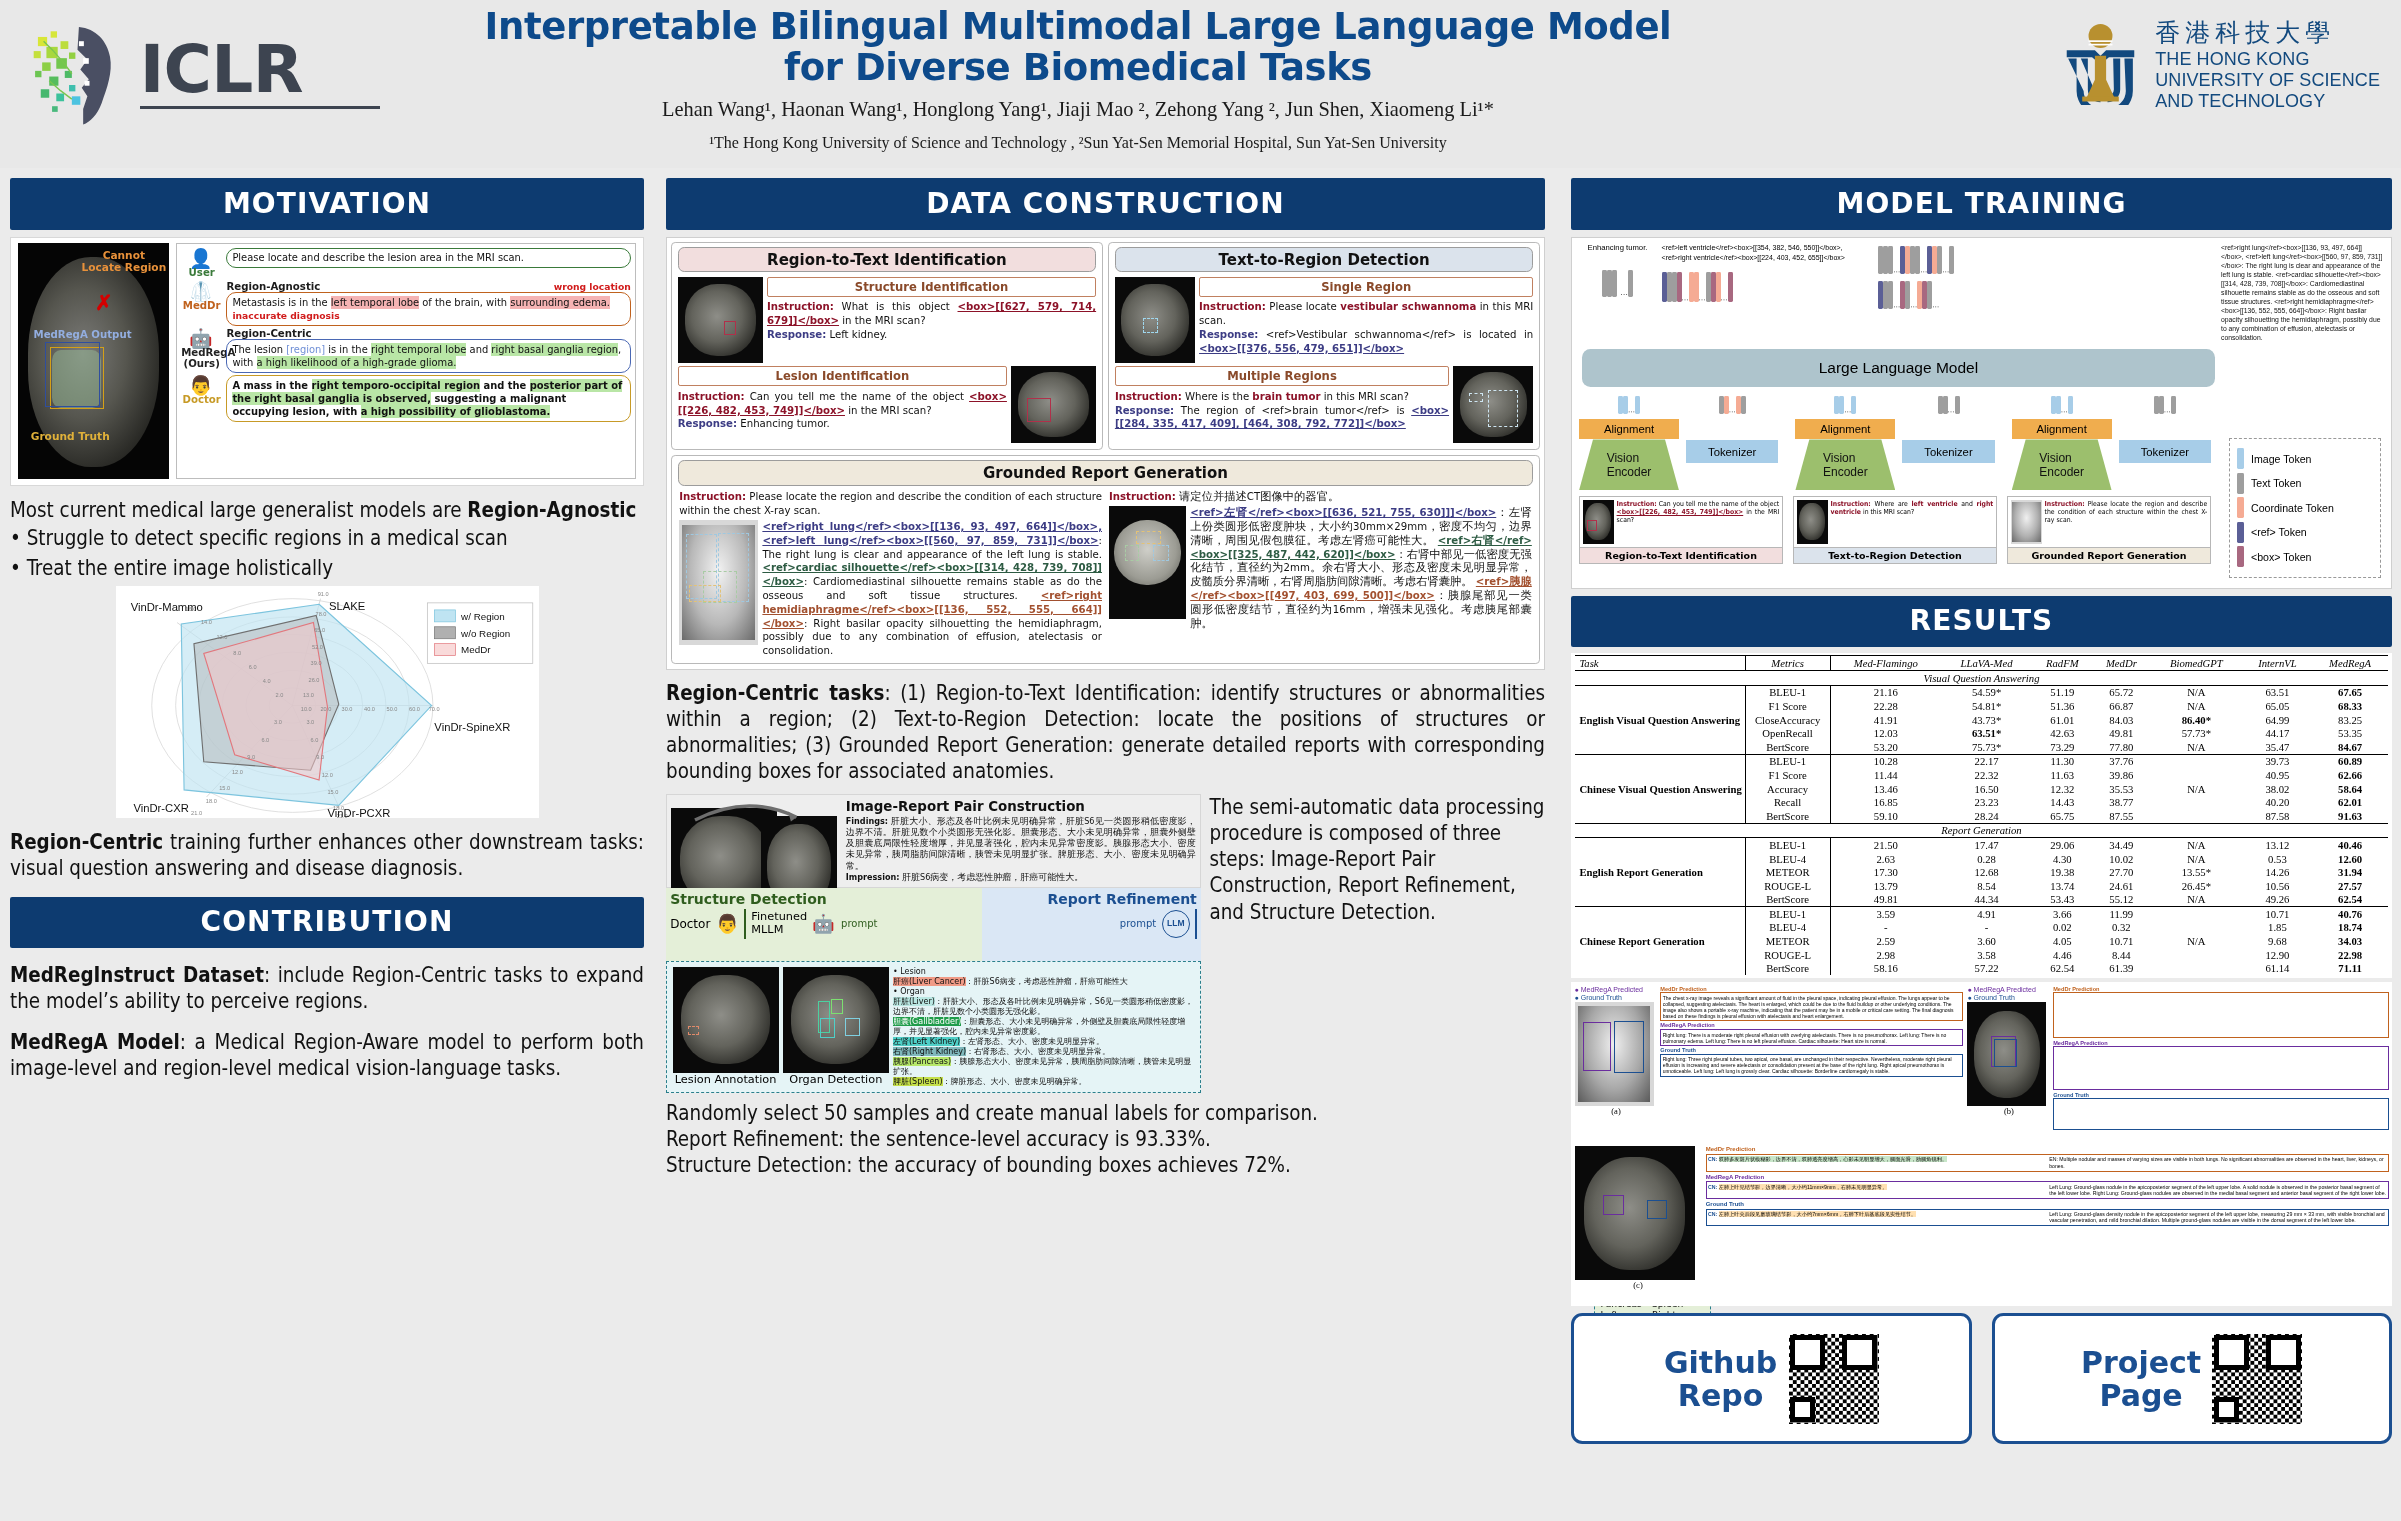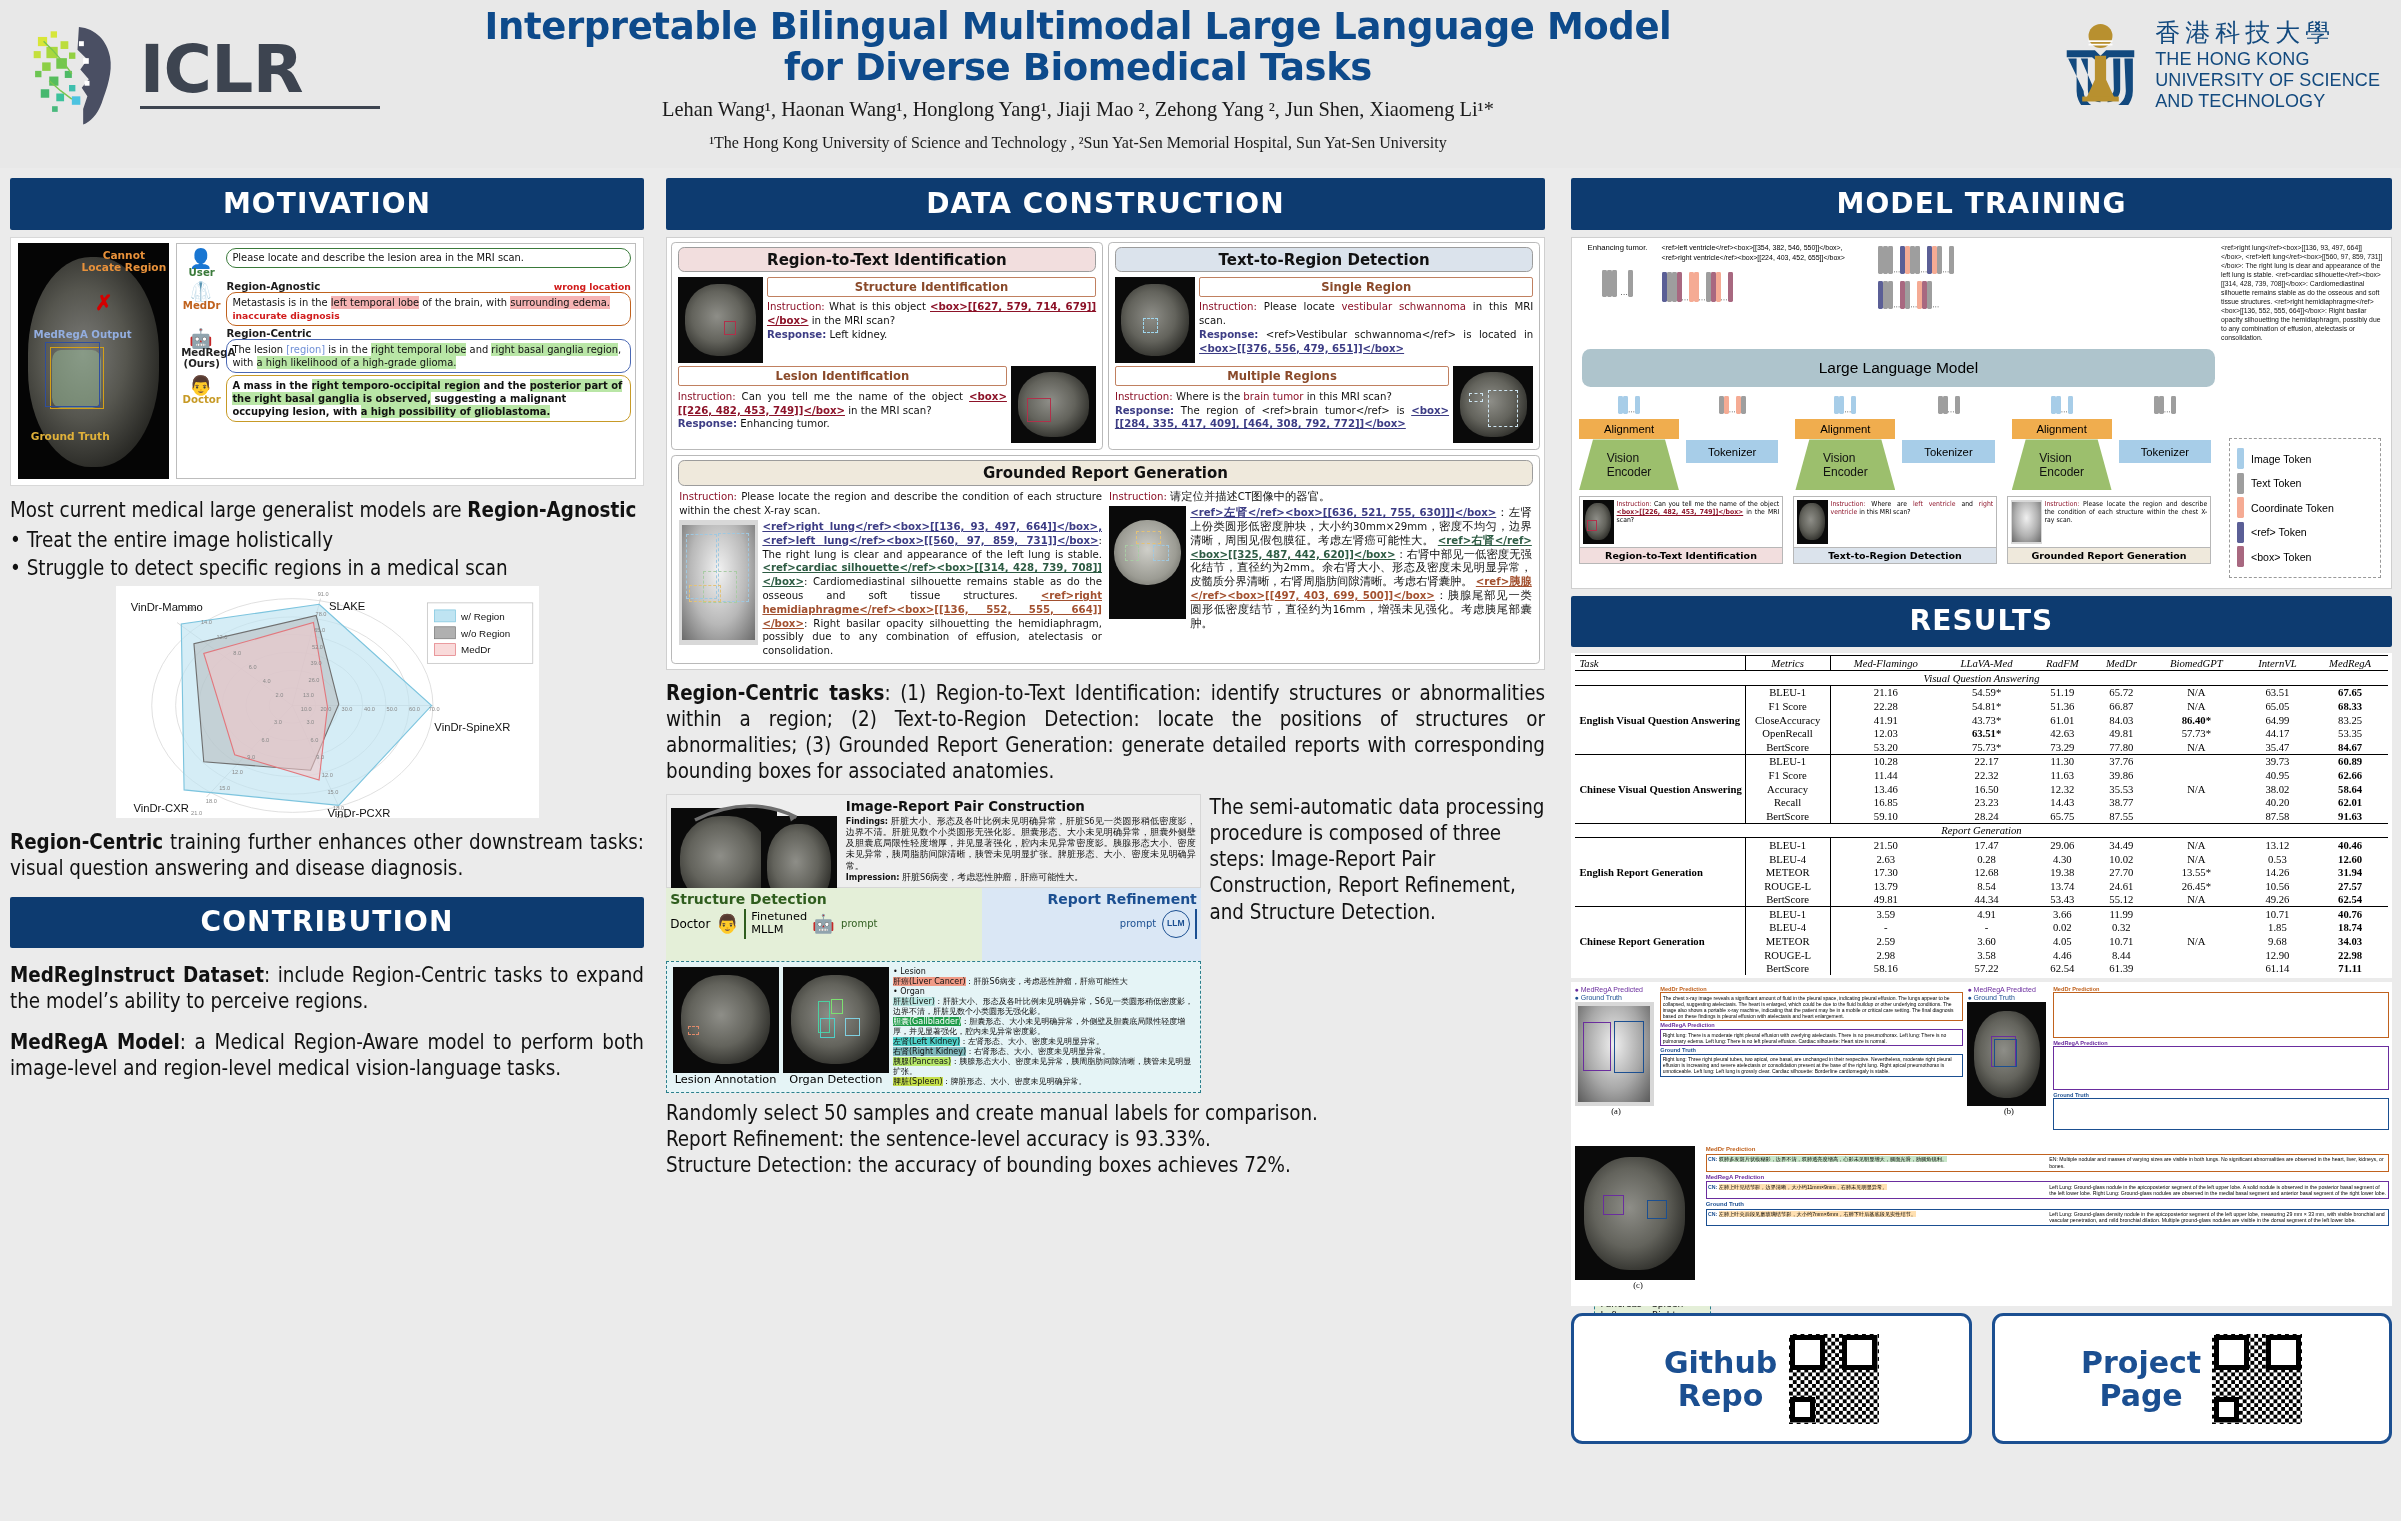--- a/index.html
+++ b/index.html
@@ -83,21 +83,21 @@
   
   .dcbox { border:1.1px solid #b9b9b9; border-radius:4.2px; background:#fff; }
   .dchead { text-align:center; font-family:"DejaVu Sans",sans-serif; font-weight:bold; font-size:15px; color:#111;
             border:1px solid #9c9c9c; border-radius:6.3px; padding:2.8px 0; margin:4.2px 5.6px; }
   .hd-pink { background:#f2dede; }
   .hd-blue { background:#dbe3ec; }
   .hd-cream{ background:#efe9dc; }
   .subhead { text-align:center; font-family:"DejaVu Sans",sans-serif; font-weight:bold; font-size:11.6px;
              color:#8a4a2a; border:0.8px solid #c08060; border-radius:2.1px; padding:2.1px 0; background:#fff; }
   .qa { font-family:"DejaVu Sans Condensed","DejaVu Sans",sans-serif; font-size:11.3px; line-height:1.22; color:#111; text-align:justify; }
-  .kin { color:#8c1228; font-weight:normal; }
+  .kin { color:#8c1228; font-weight:bold; }
   .kres{ color:#3c3c84; font-weight:bold; }
   .boxtok { color:#8c1228; font-weight:bold; text-decoration:underline; }
   .boxtok2{ color:#3c3c84; font-weight:bold; text-decoration:underline; }
   .scan { background:#0a0a0a; position:relative; flex:none; }
   .scan-body { position:absolute; inset:8%; border-radius:45%; background:radial-gradient(ellipse at 45% 45%,#8e8e88 0%,#63635c 45%,#2a2a26 80%,#0a0a0a 100%); }
   .bb { position:absolute; border:1.1px solid #b0304a; }
 
   
   table.res { border-collapse:collapse; width:100%; font-family:"Liberation Serif", serif; font-size:10.7px; color:#000; background:#fff;}
   table.res th, table.res td { padding:0.8px 2.8px; text-align:center; white-space:nowrap; }
@@ -258,25 +258,25 @@
         <div style="flex:1">
           <div class="bubble gold"><span>A mass in the </span><span class="hl-grn">right temporo-occipital region</span><span> and the </span><span class="hl-grn">posterior part of the right basal ganglia is observed,</span><span> suggesting a malignant occupying lesion, with </span><span class="hl-grn">a high possibility of glioblastoma.</span></div>
         </div>
       </div>
     </div>
   </div>
 
   <div class="body-text" style="margin-top:11.3px">
     <span>Most current medical large generalist models are </span><span class="b">Region-Agnostic</span>
   </div>
+  <div class="body-text" style="margin-top:2.1px;padding-left:18.3px;text-indent:-18.3px">
+    •&nbsp;<span>Struggle to detect specific regions in a medical scan</span>
+  </div>
   <div class="body-text" style="margin-top:4.2px;text-align:left">
     •&nbsp;<span>Treat the entire image holistically</span>
-  </div>
-  <div class="body-text" style="margin-top:2.1px;padding-left:18.3px;text-indent:-18.3px">
-    •&nbsp;<span>Struggle to detect specific regions in a medical scan</span>
   </div>
 
   <div class="radarwrap">
     <svg viewBox="0 0 600 330" width="423" height="232">
       <g fill="none" stroke="#d2d2d2" stroke-width="1">
         <ellipse cx="250" cy="170" rx="200" ry="152"></ellipse>
         <ellipse cx="250" cy="170" rx="166" ry="126"></ellipse>
         <ellipse cx="250" cy="170" rx="133" ry="101"></ellipse>
         <ellipse cx="250" cy="170" rx="100" ry="76"></ellipse>
         <ellipse cx="250" cy="170" rx="66" ry="50"></ellipse>

